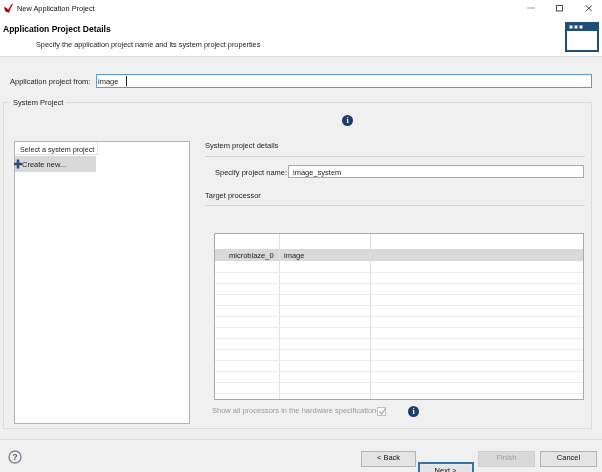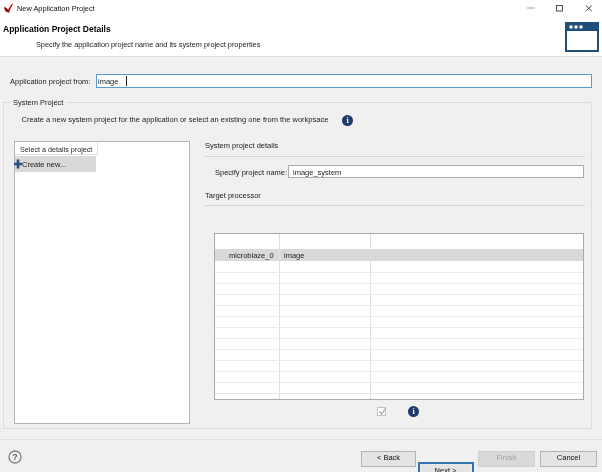--- a/index.html
+++ b/index.html
@@ -54,25 +54,24 @@
     <rect x="14.5" y="3.5" width="3" height="3" fill="#fff"></rect>
   </svg>
 
   <div class="abs" style="left:10px;top:77px;font-size:7.5px">Application project from:</div>
   <div class="tb" style="left:96px;top:74px;width:496px;height:14px;border:1px solid #5b9bd5"></div>
   <div class="abs" style="left:98px;top:77px;font-size:7.5px">image</div>
   <div class="abs" style="left:126px;top:76px;width:1px;height:10px;background:#222"></div>
 
   <div id="grp"></div>
   <div id="grplabel">System Project</div>
-  <div class="abs" style="left:21.5px;top:115px;font-size:7.5px">Create a new system project for the application or select an existing one from the workpsace</div>
   <div class="navy abs" style="left:342px;top:115px;width:11px;height:11px;font-size:8px;line-height:11px;font-family:'Liberation Serif',serif">i</div>
 
   <div id="lp"></div>
-  <div class="abs" style="left:20px;top:145px;font-size:7.2px">Select a details project</div>
+  <div class="abs" style="left:20px;top:145px;font-size:7.2px">Select a system project</div>
   <div class="abs" style="left:15px;top:154px;width:83px;height:1px;background:#e0e0e0"></div>
   <div class="abs" style="left:97px;top:142px;width:1px;height:13px;background:#e0e0e0"></div>
   <div class="abs" style="left:15px;top:156px;width:81px;height:16px;background:#d9d9d9"></div>
   <svg class="abs" style="left:13.5px;top:159px" width="8" height="10" viewBox="0 0 8 10">
     <path d="M4 0.5 V9.5 M0 5 H8" stroke="#274d82" stroke-width="2.6" fill="none"></path>
   </svg>
   <div class="abs" style="left:22px;top:160px;font-size:7.5px">Create new...</div>
 
   <div class="abs" style="left:205px;top:141px;font-size:7.5px">System project details</div>
   <div class="rule" style="left:205px;top:156px;width:380px"></div>
@@ -96,20 +95,21 @@
     <div class="abs" style="left:0;top:82px;width:368px;height:1px;background:#ebebeb"></div>
     <div class="abs" style="left:0;top:93px;width:368px;height:1px;background:#ebebeb"></div>
     <div class="abs" style="left:0;top:104px;width:368px;height:1px;background:#ebebeb"></div>
     <div class="abs" style="left:0;top:115px;width:368px;height:1px;background:#ebebeb"></div>
     <div class="abs" style="left:0;top:126px;width:368px;height:1px;background:#ebebeb"></div>
     <div class="abs" style="left:0;top:137px;width:368px;height:1px;background:#ebebeb"></div>
     <div class="abs" style="left:0;top:148px;width:368px;height:1px;background:#ebebeb"></div>
     <div class="abs" style="left:0;top:159px;width:368px;height:1px;background:#ebebeb"></div>
   </div>
 
+  <div class="abs" style="left:212px;top:406px;font-size:7.5px;color:#9a9a9a">Show all processors in the hardware specification</div>
   <div class="abs" style="left:377px;top:407px;width:9px;height:9px;border:1px solid #c0c0c0;background:#fdfdfd">
     <svg width="9" height="9" viewBox="0 0 9 9" style="position:absolute;left:-0.5px;top:-1px">
       <path d="M1.5 4.5 L3.7 7 L7.8 1" stroke="#a8a8a8" stroke-width="1.3" fill="none"></path>
     </svg>
   </div>
   <div class="navy abs" style="left:408px;top:406px;width:11px;height:11px;font-size:8px;line-height:11px;font-family:'Liberation Serif',serif">i</div>
 
   <div class="abs" style="left:0;top:439px;width:602px;height:1px;background:#dfdfdf"></div>
   <svg class="abs" style="left:8px;top:450px" width="14" height="14" viewBox="0 0 14 14">
     <circle cx="7" cy="7" r="6" fill="none" stroke="#848792" stroke-width="1.4"></circle>

